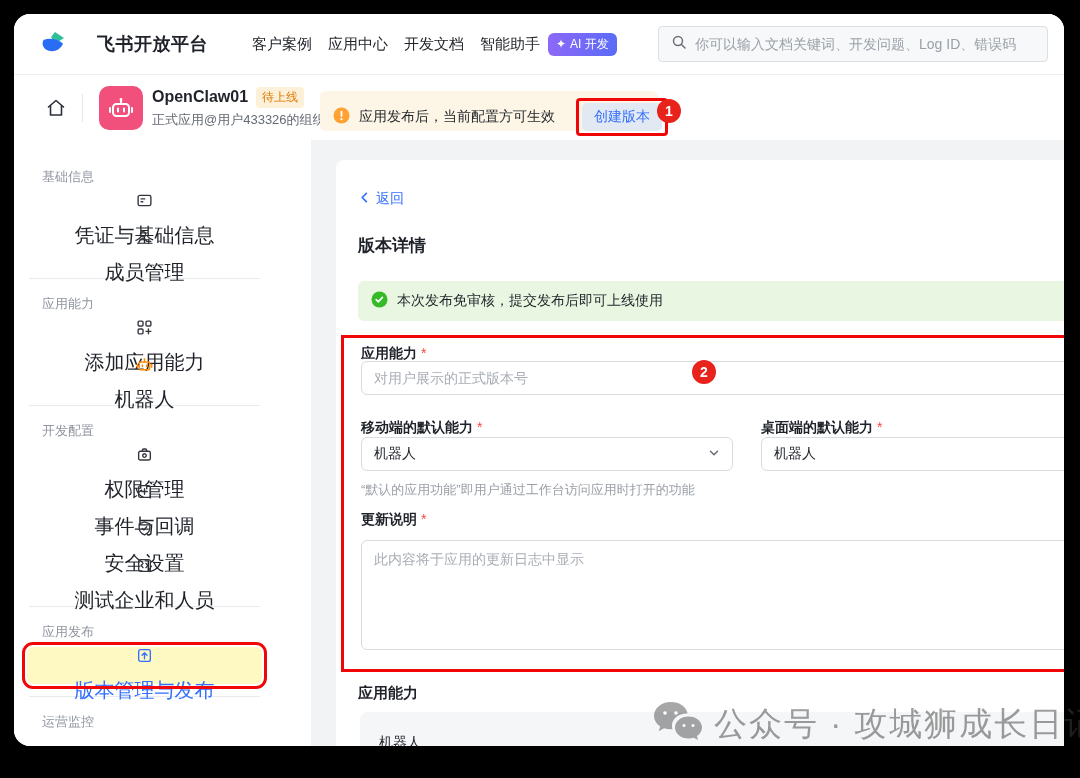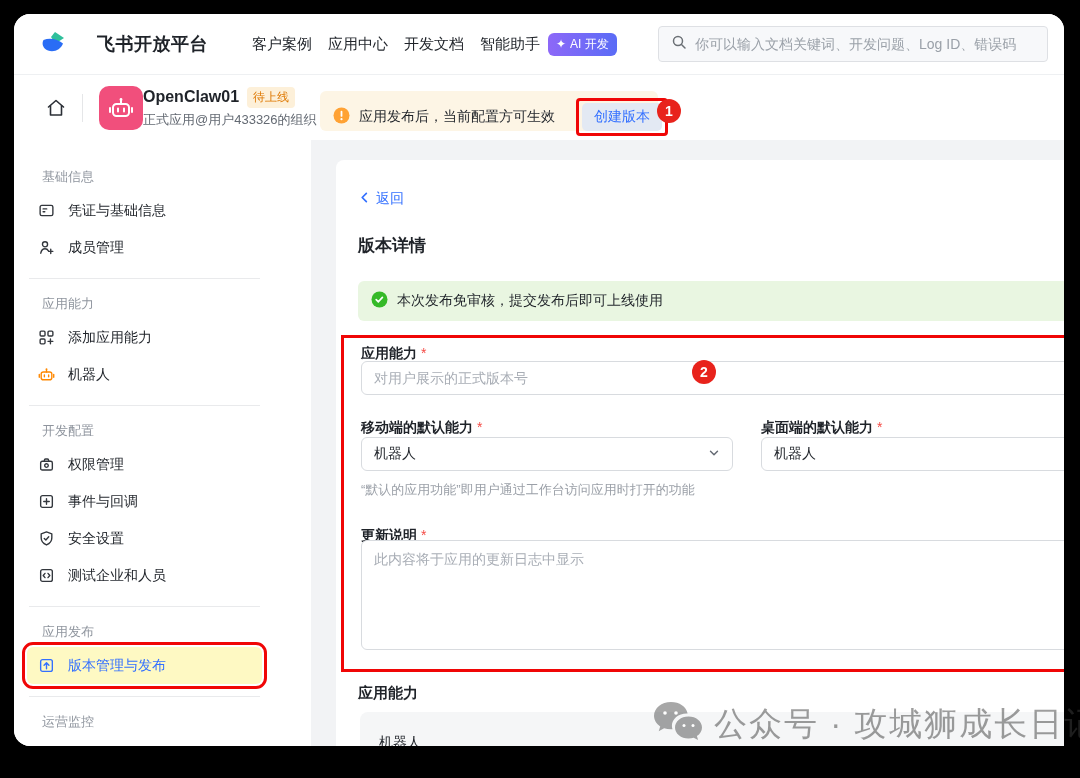--- a/index.html
+++ b/index.html
@@ -24,41 +24,41 @@
   .search-box input{border:0;outline:0;background:transparent;flex:1;font-size:14px;color:#374151;}
   .search-box input::placeholder{color:#9aa0a8;}
 
   
   .app-header{height:66px;border-top:1px solid #eef0f2;display:flex;align-items:center;
     padding:0 18px 0 26px;position:relative;background:#fff;}
   .home-btn{width:32px;height:32px;display:flex;align-items:center;justify-content:center;cursor:pointer;}
   .vdiv{width:1px;height:28px;background:#e5e6e8;margin:0 16px 0 10px;}
   .app-avatar{width:44px;height:44px;border-radius:10px;background:#f14f7c;display:flex;
     align-items:center;justify-content:center;}
-  .app-meta{margin-left:0;}
+  .app-meta{margin-left:9px;}
   .app-name-row{display:flex;align-items:center;gap:8px;}
   .app-name{font-size:16px;font-weight:700;}
   .status-badge{font-size:12px;color:#de7802;background:#fdf0d9;border-radius:4px;padding:2px 6px;}
   .app-sub{font-size:13px;color:#646a73;margin-top:3px;}
   .warn-banner{position:absolute;left:306px;top:16px;height:40px;width:338px;background:#fdf5e5;
     border-radius:6px;display:flex;align-items:center;padding:12px 4px 0 13px;gap:9px;}
   .warn-text{font-size:14px;font-weight:500;white-space:nowrap;}
   .annot-box{border:3px solid var(--annot);border-radius:4px;padding:2px 3px;margin-left:12px;}
   .create-btn{background:#e3e9f3;color:var(--accent);font-size:14px;border:0;border-radius:5px;
     padding:5px 12px;cursor:pointer;white-space:nowrap;}
   .num-badge{position:absolute;width:24px;height:24px;border-radius:50%;background:#e8231c;color:#fff;
     font-size:14px;font-weight:700;display:flex;align-items:center;justify-content:center;}
   .badge-1{left:643px;top:24px;}
 
   
   .content{display:flex;height:606px;gap:36px;}
   .sidebar{width:261px;background:#fff;padding:24px 13px 0 13px;flex-shrink:0;}
   .side-title{font-size:13px;color:var(--muted);margin:0 0 6px 15px;height:22px;display:flex;align-items:flex-end;}
   .side-item{height:37px;display:flex;align-items:center;gap:13px;padding:0 11px;border-radius:6px;
-    font-size:14px;cursor:pointer;}
+    font-size:20px;cursor:pointer;flex-direction:column;}
   .side-item .icn{width:17px;height:17px;display:flex;align-items:center;justify-content:center;}
   .side-item.active{background:#fef9c3;color:var(--accent);outline:3px solid var(--annot);outline-offset:2px;}
   .side-div{height:1px;background:#e9eaec;margin:12px 2px;}
 
   .main{flex:1;background:#f2f3f5;position:relative;overflow:hidden;}
   .card{position:absolute;left:25px;top:20px;right:-20px;bottom:-20px;background:#fff;
     border-radius:8px 0 0 0;}
   .back-link{display:flex;align-items:center;gap:5px;color:var(--accent);font-size:14px;
     margin:30px 0 0 22px;cursor:pointer;width:70px;}
   .page-title{font-size:17px;font-weight:700;margin:26px 0 0 22px;}
@@ -325,21 +325,21 @@
                 <path d="M2.5 4.2L6 7.8l3.5-3.6"></path>
               </svg>
             </span>
           </div>
           <div class="sel" style="left:417px;top:99px;width:360px;">
             <span>机器人</span>
           </div>
 
           <div class="hint" style="left:17px;top:143px;">“默认的应用功能”即用户通过工作台访问应用时打开的功能</div>
 
-          <div class="f-label" style="left:17px;top:189px;">
+          <div class="f-label" style="left:17px;top:173px;">
             <span>更新说明</span>
             <span class="req">*</span>
           </div>
           <textarea class="t-area" style="left: 17px; top: 202px; width: 758px; height: 110px;" placeholder="此内容将于应用的更新日志中显示"></textarea>
           <div class="counter" style="left:738px;top:288px;">0/</div>
         </div>
 
         <div class="num-badge badge-2">2</div>
 
         <div class="cap-title">应用能力</div>

